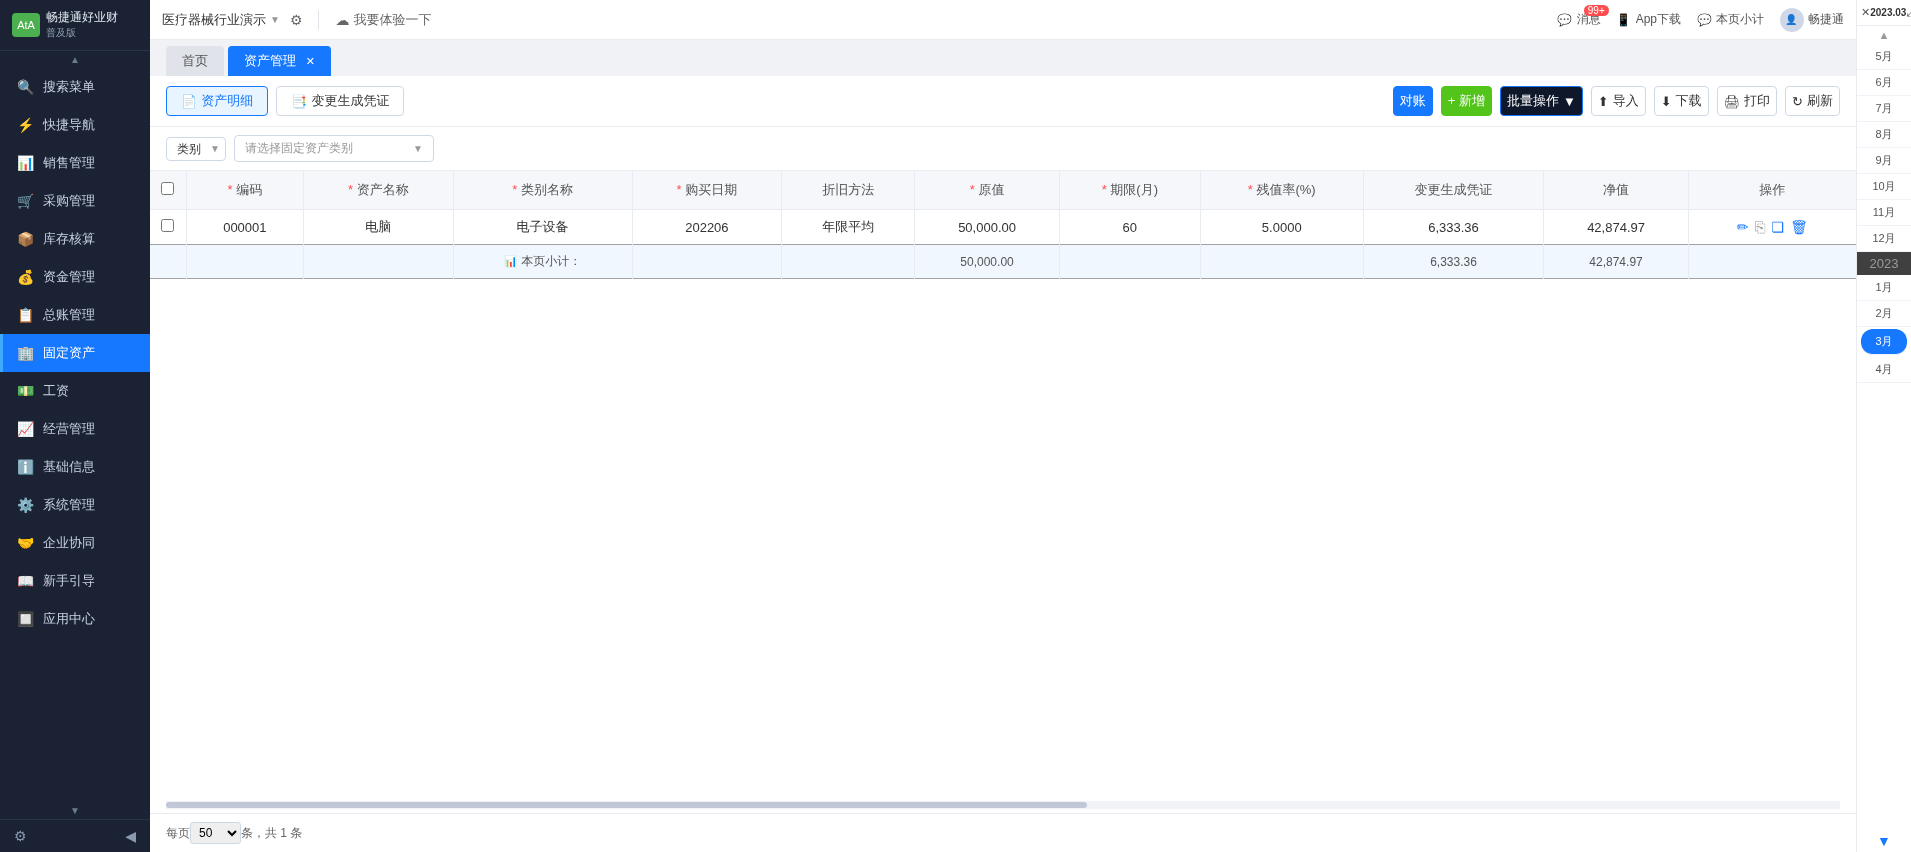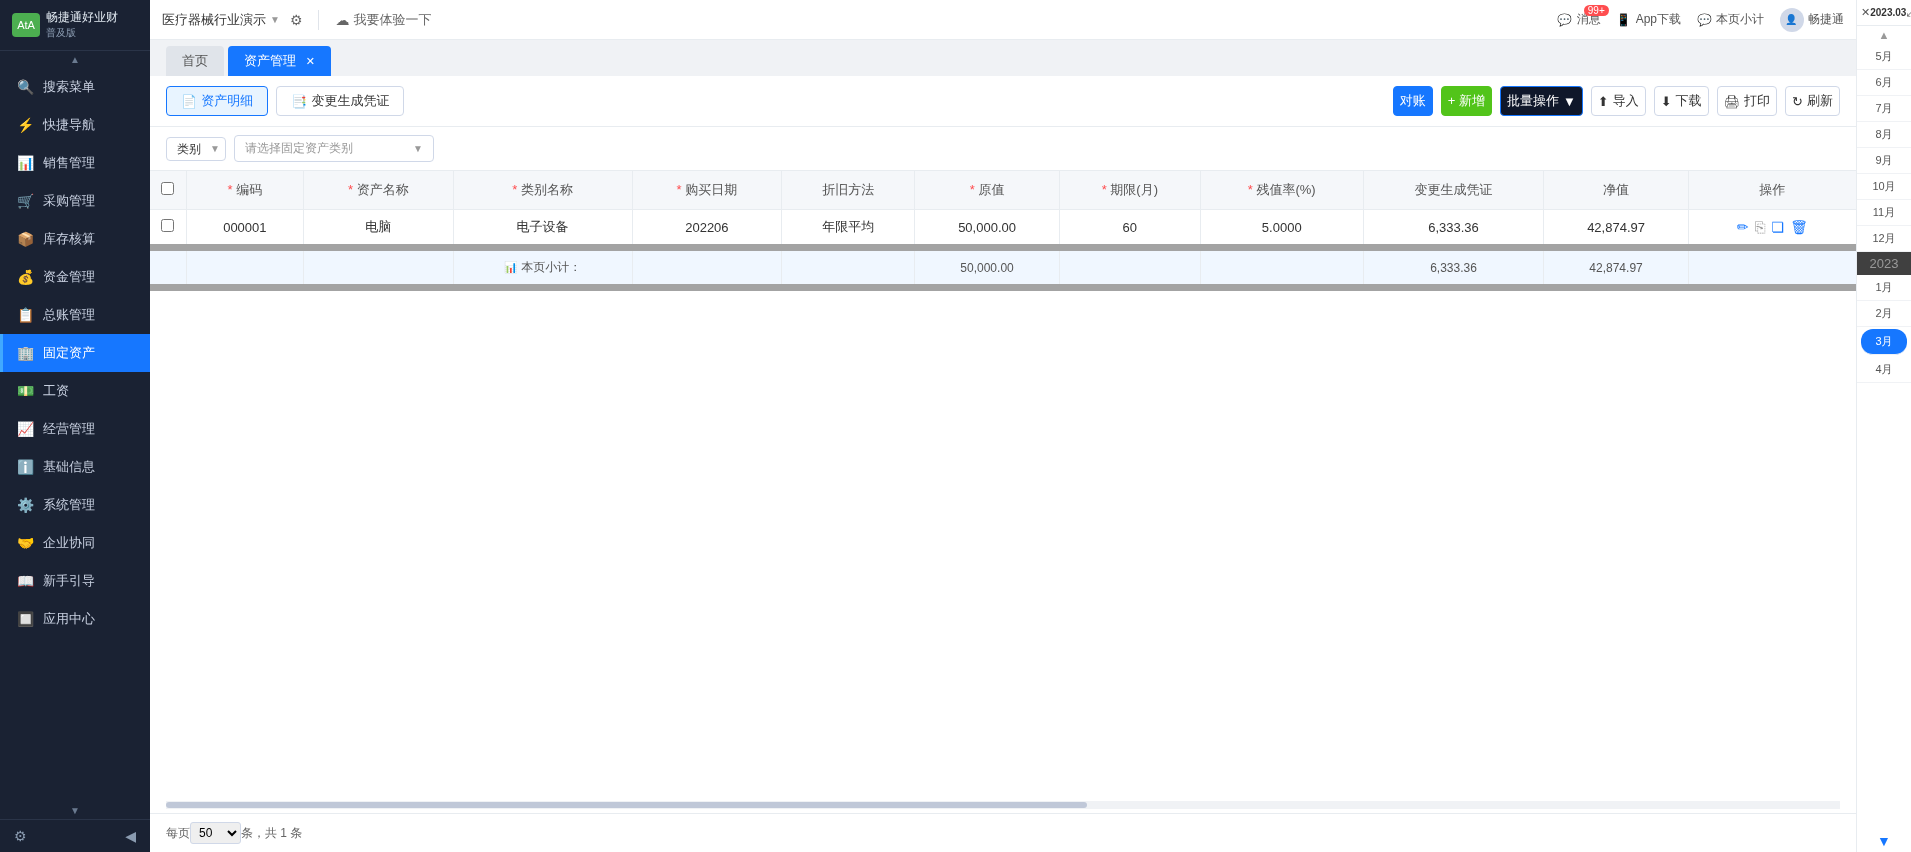--- a/index.html
+++ b/index.html
@@ -292,21 +292,21 @@
       color: #555;
       font-weight: 500;
       white-space: nowrap;
       border-right: 1px solid #e8ecf0;
     }
     thead th:last-child { border-right: none; }
     .required::before {
       content: '* ';
       color: #ff4d4f;
     }
-    tbody tr { border-bottom: 7px solid #a3a3a3; }
+    tbody tr { border-bottom: 1px solid #a3a3a3; }
     tbody td {
       padding: 8px 10px;
       text-align: center;
       color: #333;
       border-right: 1px solid #e8ecf0;
     }
     tbody td:last-child { border-right: none; }
     .subtotal-row { background: #f0f7ff; }
     .subtotal-row td { color: #555; font-size: 12px; margin-left: 27px; }
 

